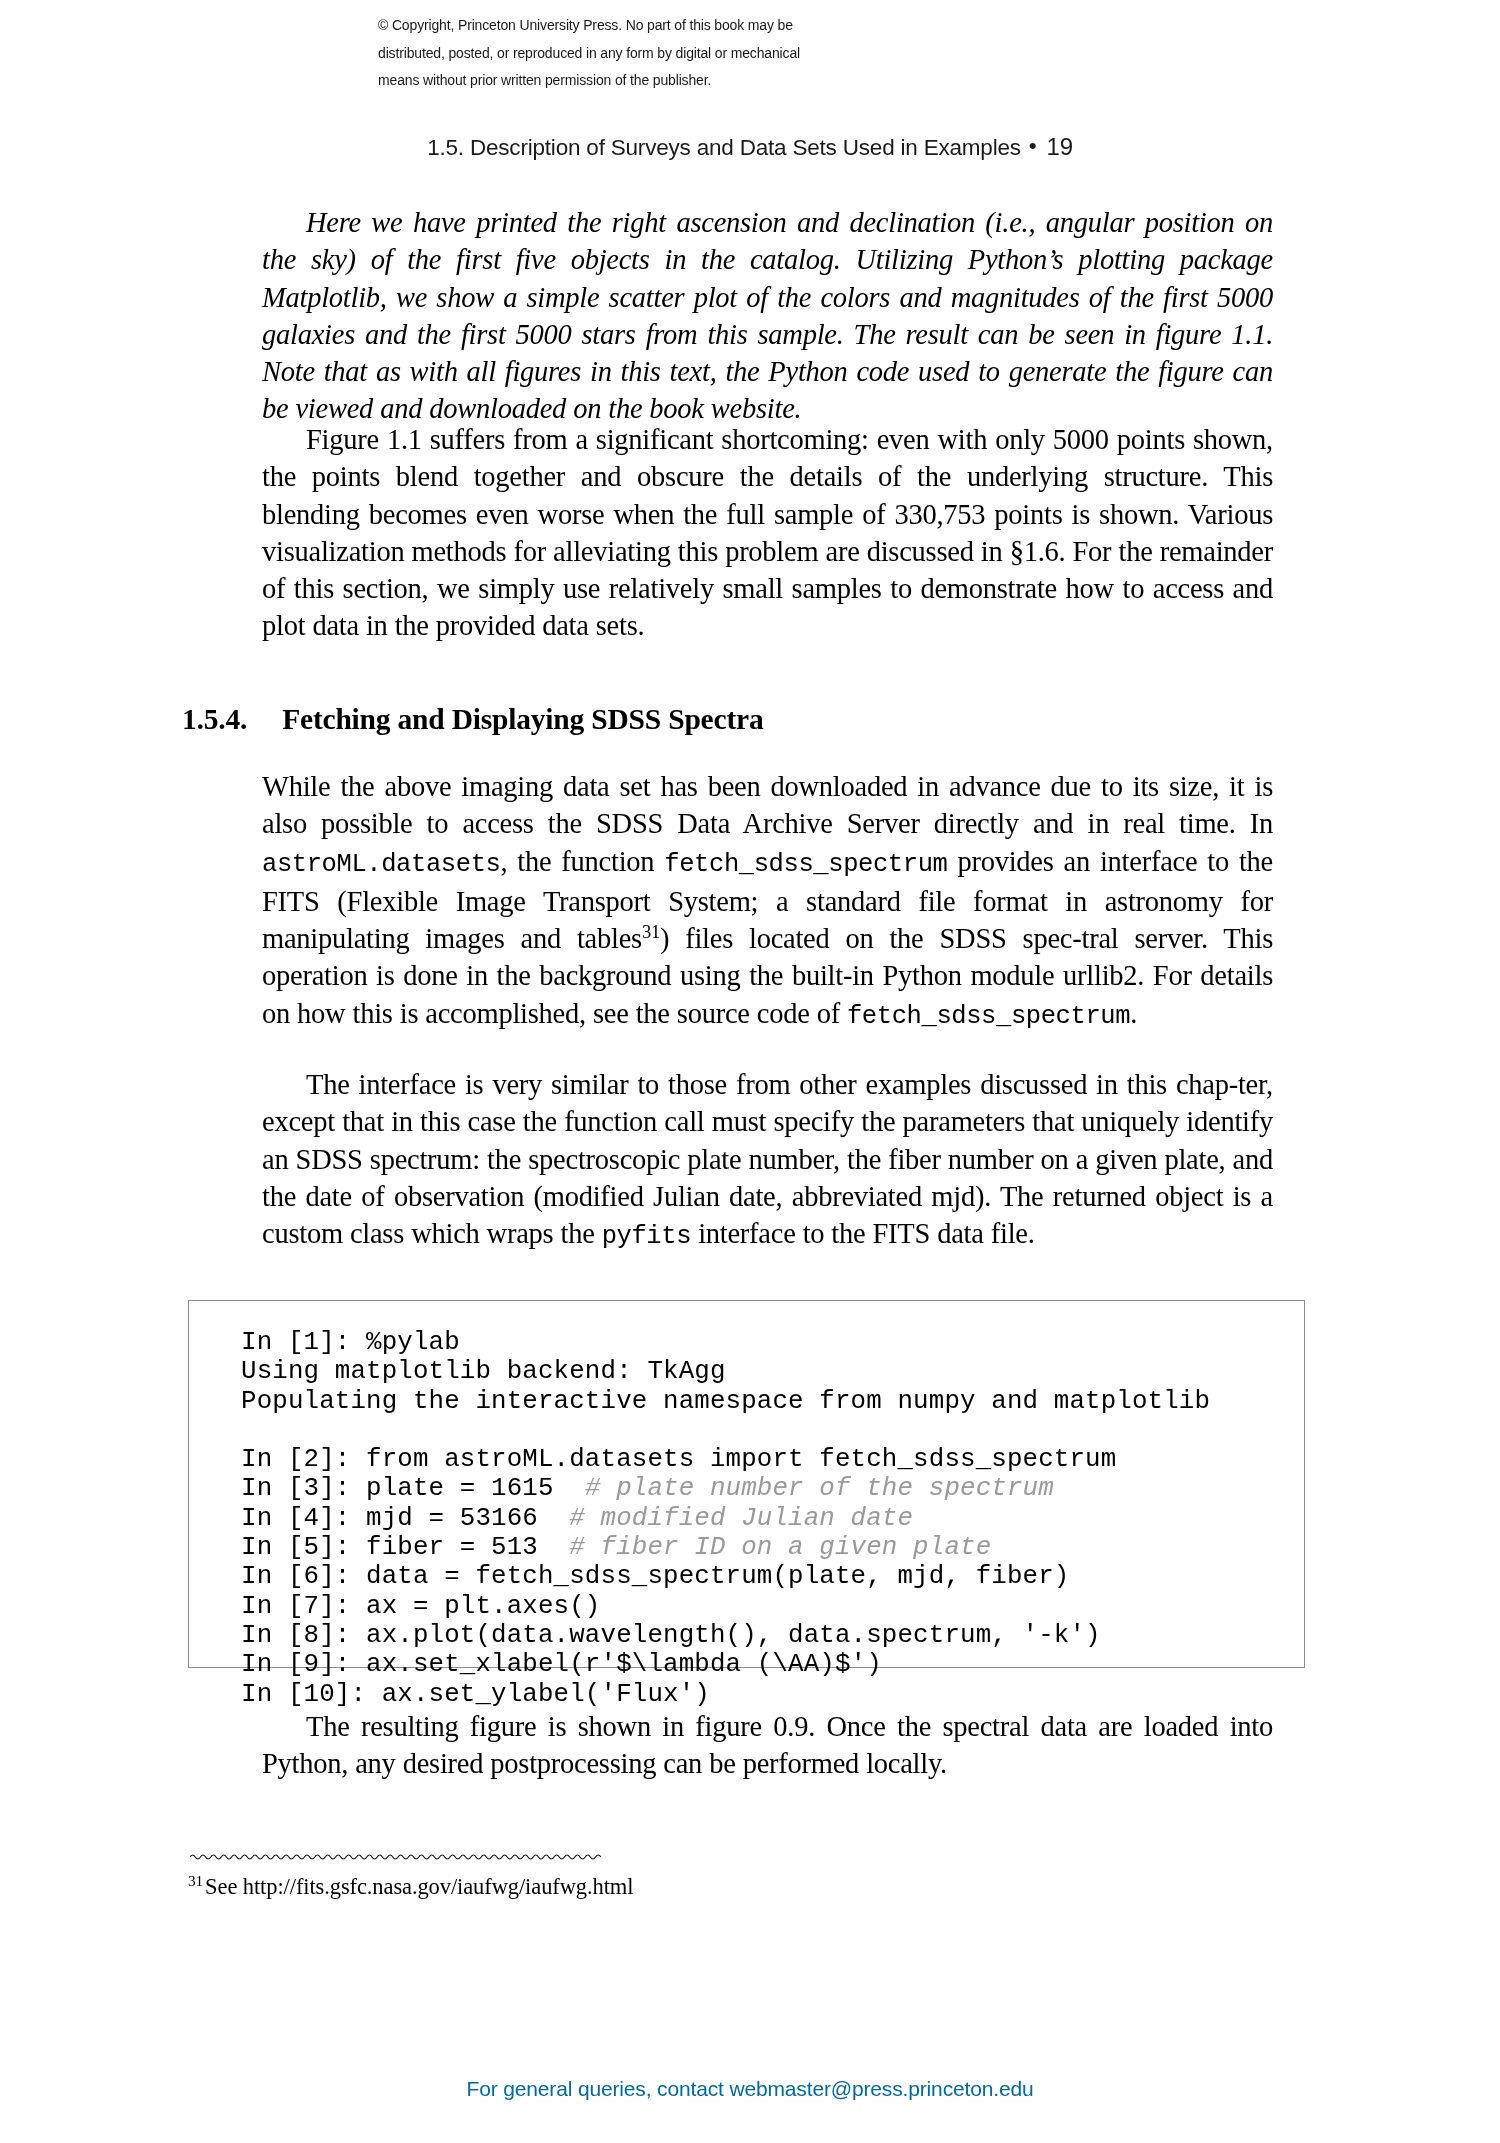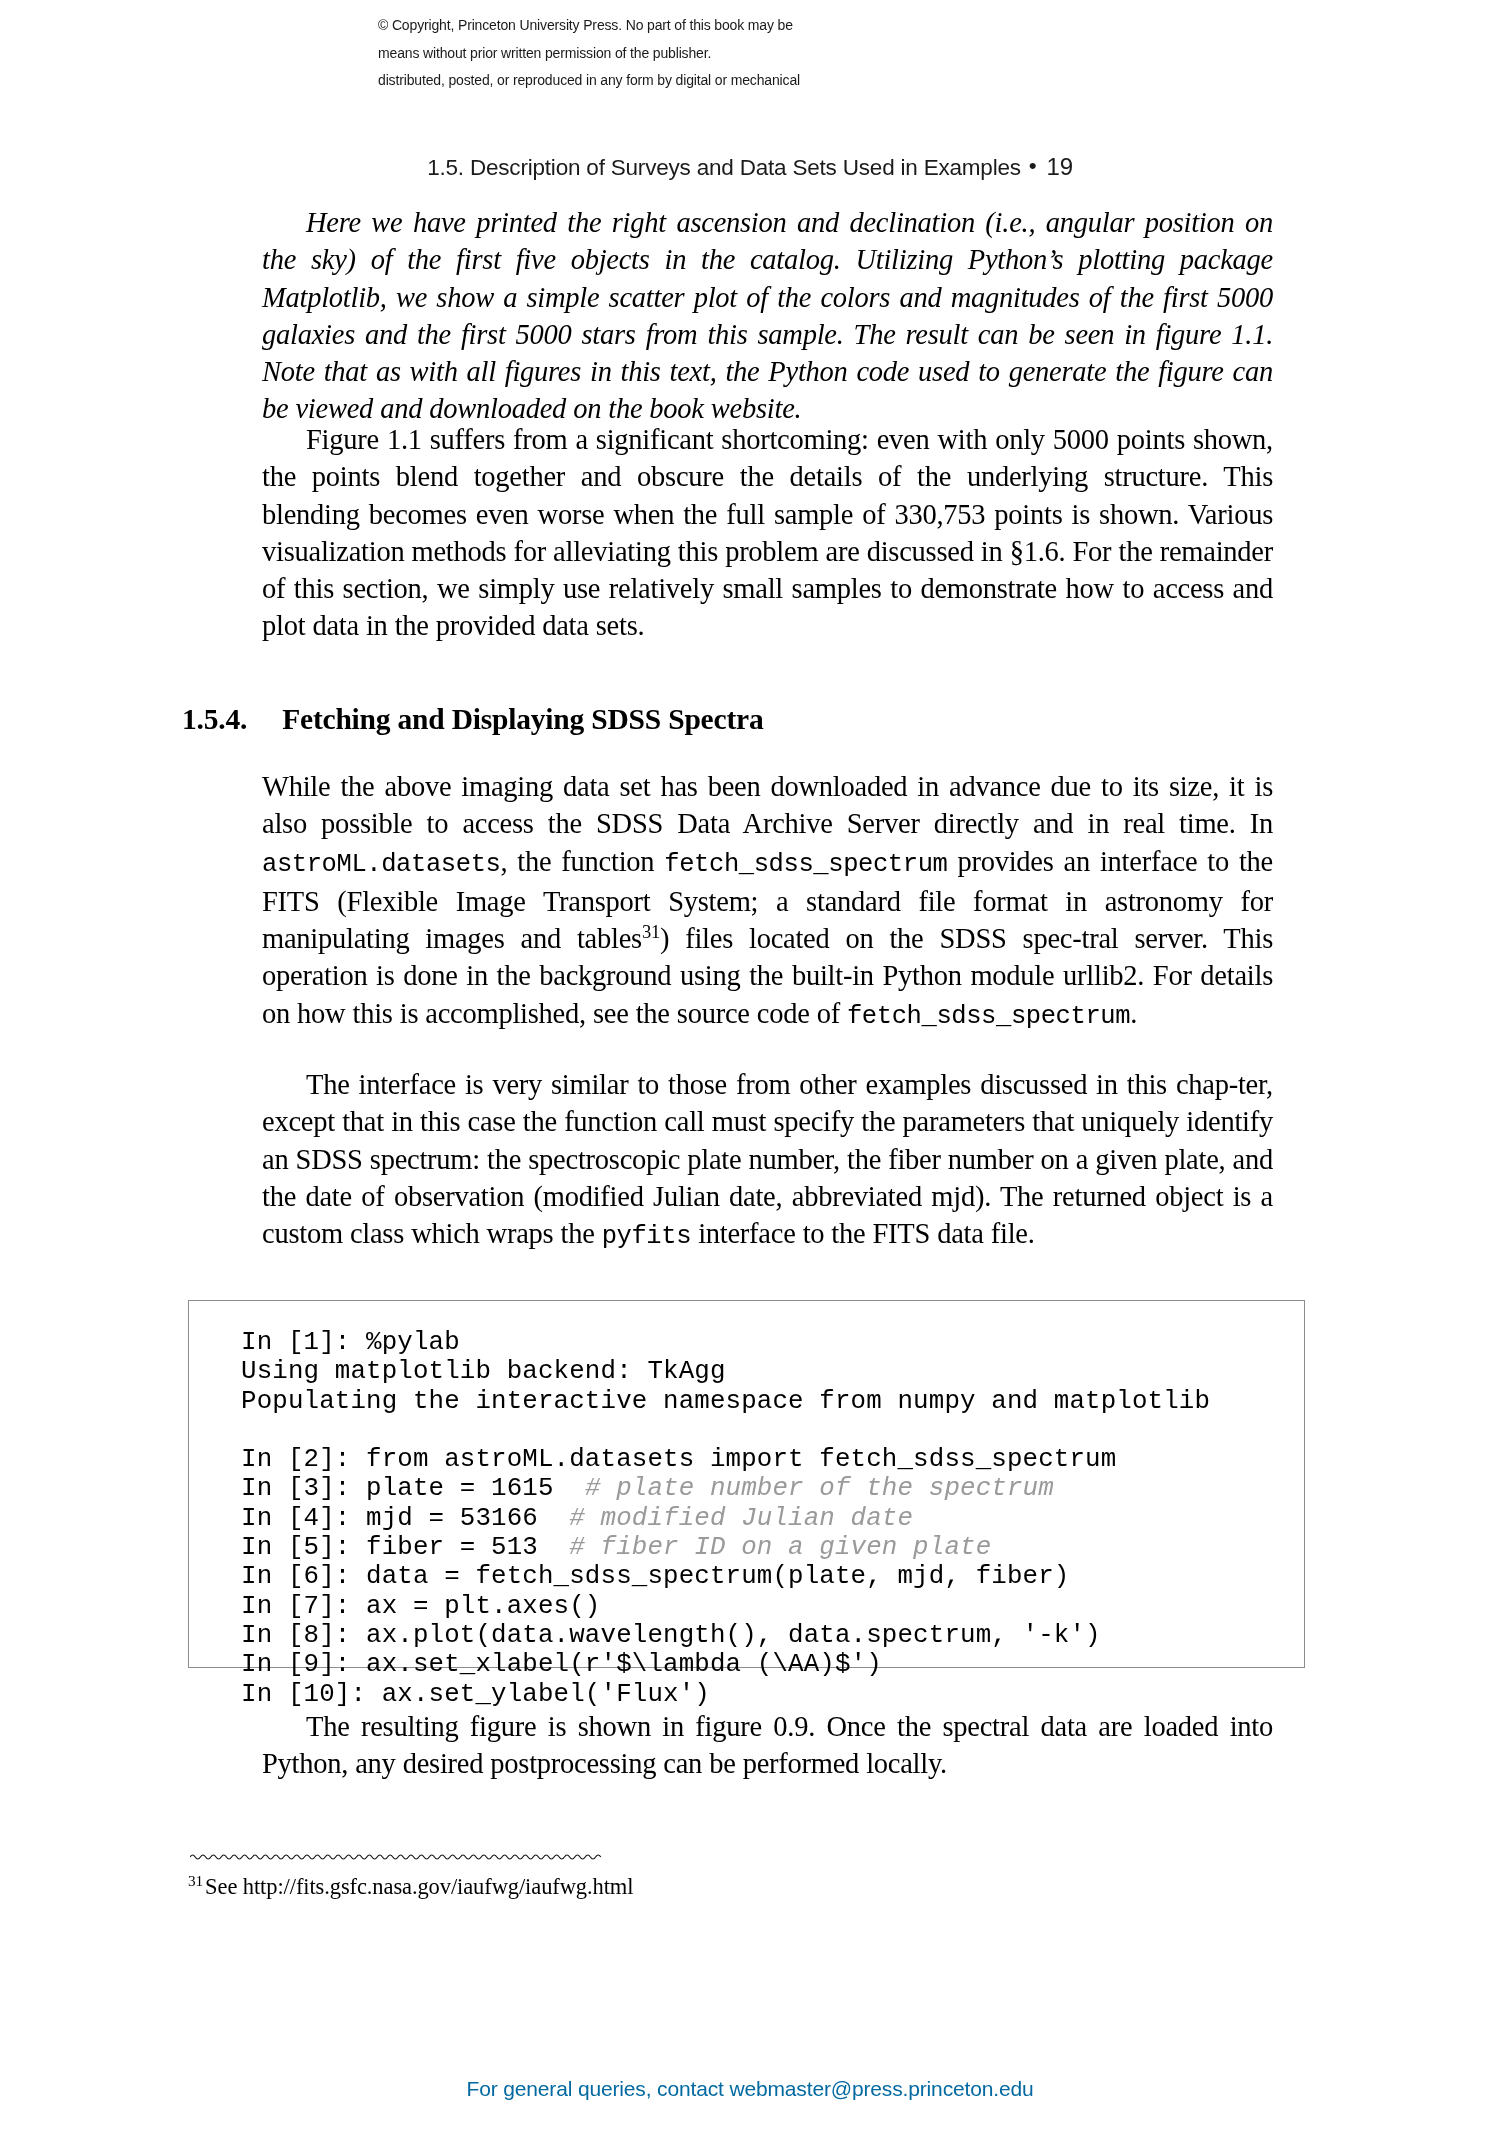--- a/index.html
+++ b/index.html
@@ -40,21 +40,20 @@
   .running-head {
     position: absolute;
     left: 0;
     right: 0;
     top: 133px;
     text-align: center;
     font-family: "Liberation Sans", "DejaVu Sans", sans-serif;
     font-size: 22.5px;
     color: #1b1b1b;
     letter-spacing: -0.2px;
-    margin-top: 20px;
   }
   .running-head .rh-bullet {
     display: inline-block;
     margin: 0 10px 0 8px;
     vertical-align: 2px;
   }
   .running-head .rh-page {
     font-size: 24px;
   }
 
@@ -169,22 +168,22 @@
     letter-spacing: -0.15px;
   }
 </style>
 </head>
 <body>
 
 <div class="page">
 
   <div class="copyright">
     <div>© Copyright, Princeton University Press. No part of this book may be</div>
+    <div>distributed, posted, or reproduced in any form by digital or mechanical</div>
     <div>means without prior written permission of the publisher.</div>
-    <div>distributed, posted, or reproduced in any form by digital or mechanical</div>
   </div>
 
   <div class="running-head">
     <span>1.5. Description of Surveys and Data Sets Used in Examples</span><span class="rh-bullet">•</span><span class="rh-page">19</span>
   </div>
 
   <div class="col" style="top:204px;font-style:italic;">
     <p class="body indent">Here we have printed the right ascension and declination (i.e., angular position on the sky) of the first five objects in the catalog. Utilizing Python’s plotting package Matplotlib, we show a simple scatter plot of the colors and magnitudes of the first 5000 galaxies and the first 5000 stars from this sample. The result can be seen in figure 1.1. Note that as with all figures in this text, the Python code used to generate the figure can be viewed and downloaded on the book website.</p>
   </div>
 

